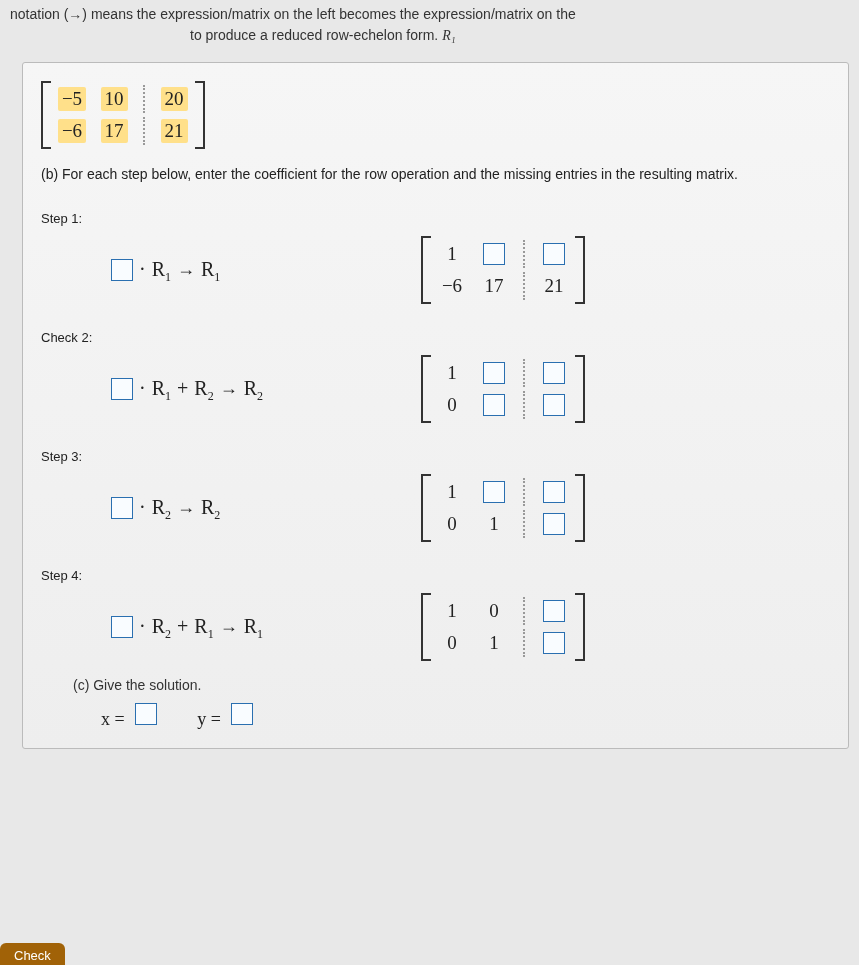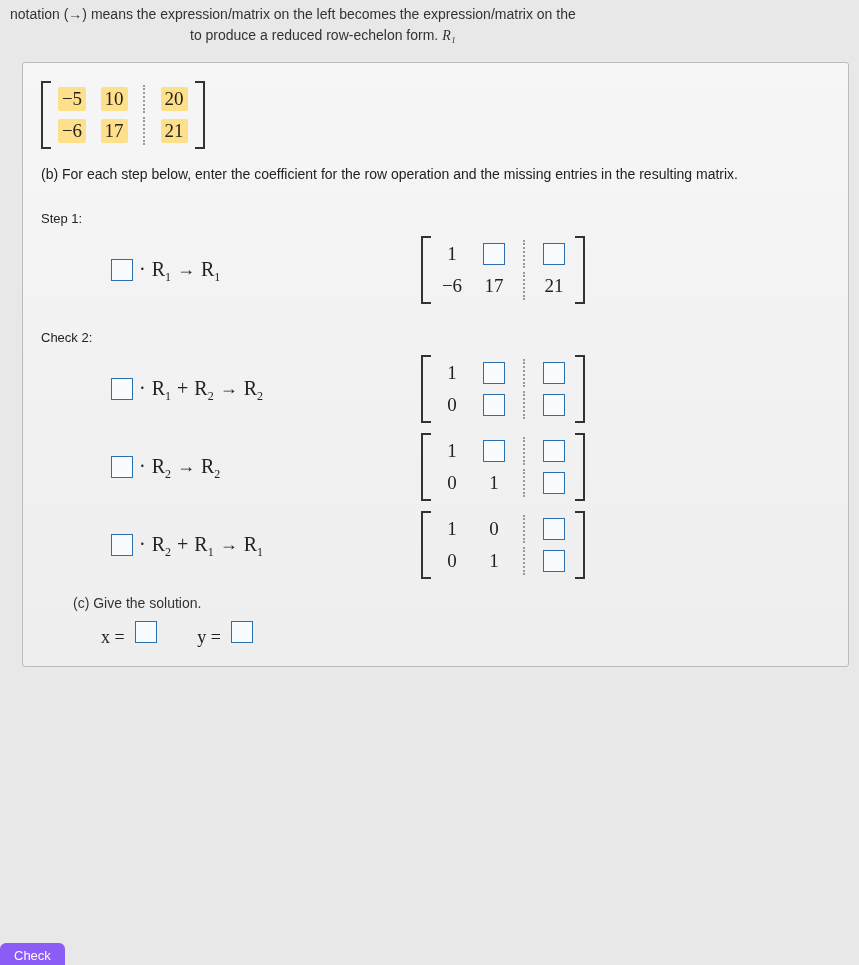--- a/index.html
+++ b/index.html
@@ -97,21 +97,21 @@
     margin-left: 32px;
   }
   .sol-row {
     display:flex; gap: 40px; padding-left: 60px; margin-top: 10px;
     font-family: 'Times New Roman', serif; font-size: 18px; align-items:center;
   }
   .sol-row .box { margin-left: 6px; }
   .check-btn {
     position: absolute;
     left: 0; bottom: 0;
-    background: #8b5cf6;
+    background: #a16207;
     color: #fff;
     font-size: 13px;
     padding: 5px 14px 2px 14px;
     border-radius: 6px 6px 0 0;
     filter: blur(0.3px);
   }
 </style>
 </head>
 <body>
 
@@ -189,44 +189,46 @@
         <span class="box"></span>
         <span class="val">0</span>
         <span class="box"></span>
         <span class="sep-col"></span>
         <span class="box"></span>
       </div>
       <div class="brk r"></div>
     </div>
   </div>
 
-  <div class="step-row">
-    <div class="op">
-      <span class="box"></span>
-      <span>·</span>
-      <span class="ital"><span>R</span><span class="sub">2</span></span>
-      <span class="arrow">→</span>
-      <span class="ital"><span>R</span><span class="sub">2</span></span>
-    </div>
-    <div class="mat">
-      <div class="brk"></div>
-      <div class="cells c5b">
-        <span class="val">1</span>
-        <span class="box"></span>
-        <span class="sep-col"></span>
-        <span class="box"></span>
-        <span class="val">0</span>
-        <span class="val">1</span>
-        <span class="sep-col"></span>
-        <span class="box"></span>
-      </div>
-      <div class="brk r"></div>
-    </div>
-  </div>
-
+  <div class="step-lbl">Step 3:</div>
+  <div class="step-row">
+    <div class="op">
+      <span class="box"></span>
+      <span>·</span>
+      <span class="ital"><span>R</span><span class="sub">2</span></span>
+      <span class="arrow">→</span>
+      <span class="ital"><span>R</span><span class="sub">2</span></span>
+    </div>
+    <div class="mat">
+      <div class="brk"></div>
+      <div class="cells c5b">
+        <span class="val">1</span>
+        <span class="box"></span>
+        <span class="sep-col"></span>
+        <span class="box"></span>
+        <span class="val">0</span>
+        <span class="val">1</span>
+        <span class="sep-col"></span>
+        <span class="box"></span>
+      </div>
+      <div class="brk r"></div>
+    </div>
+  </div>
+
+  <div class="step-lbl">Step 4:</div>
   <div class="step-row">
     <div class="op">
       <span class="box"></span>
       <span>·</span>
       <span class="ital"><span>R</span><span class="sub">2</span></span>
       <span>+</span>
       <span class="ital"><span>R</span><span class="sub">1</span></span>
       <span class="arrow">→</span>
       <span class="ital"><span>R</span><span class="sub">1</span></span>
     </div>

